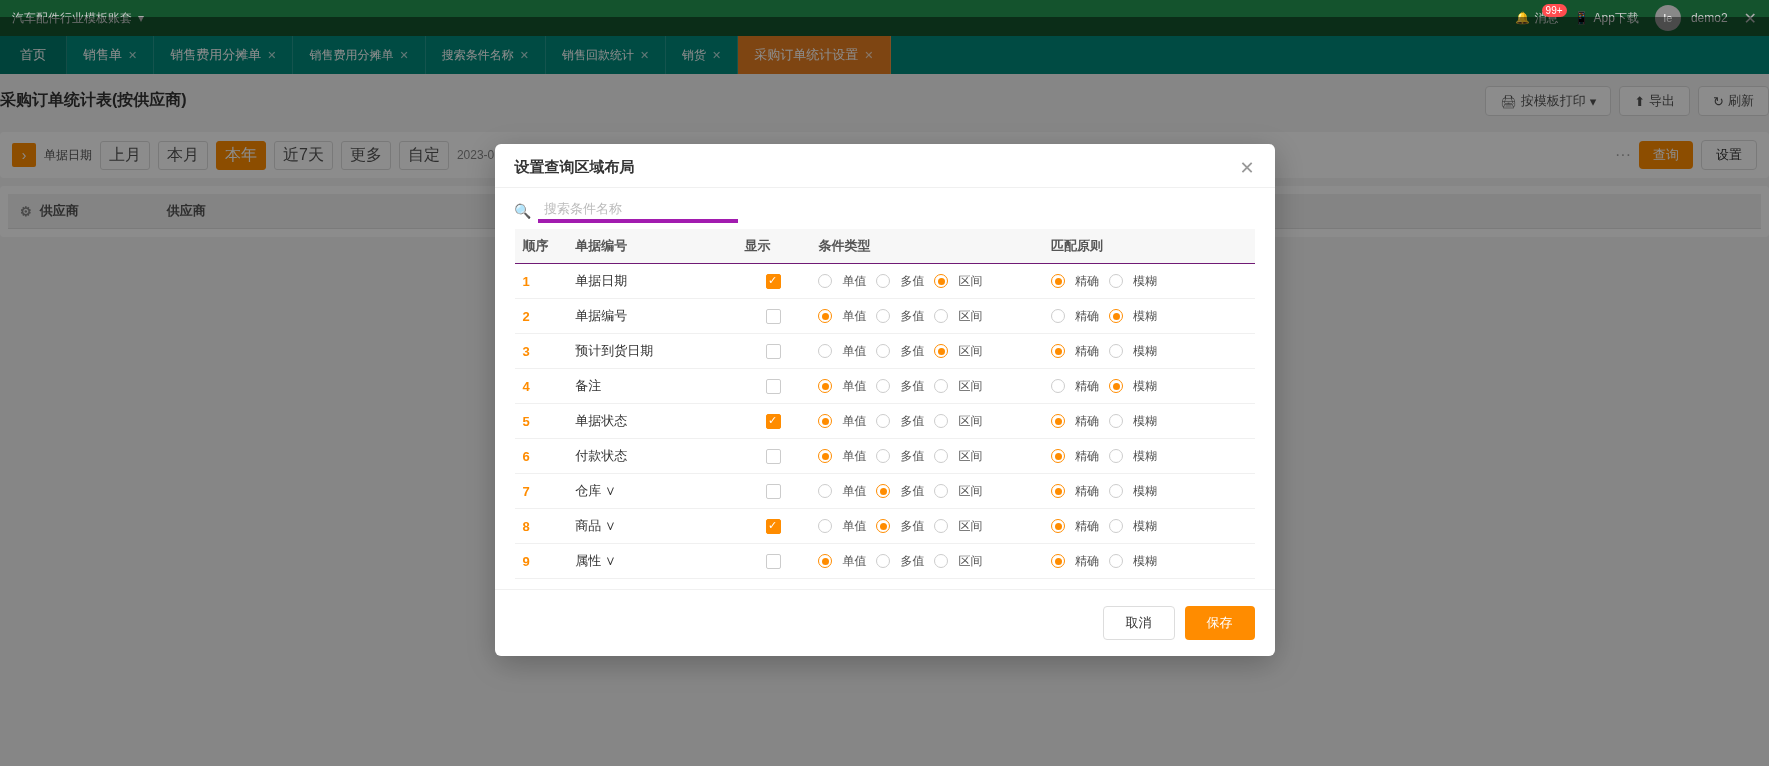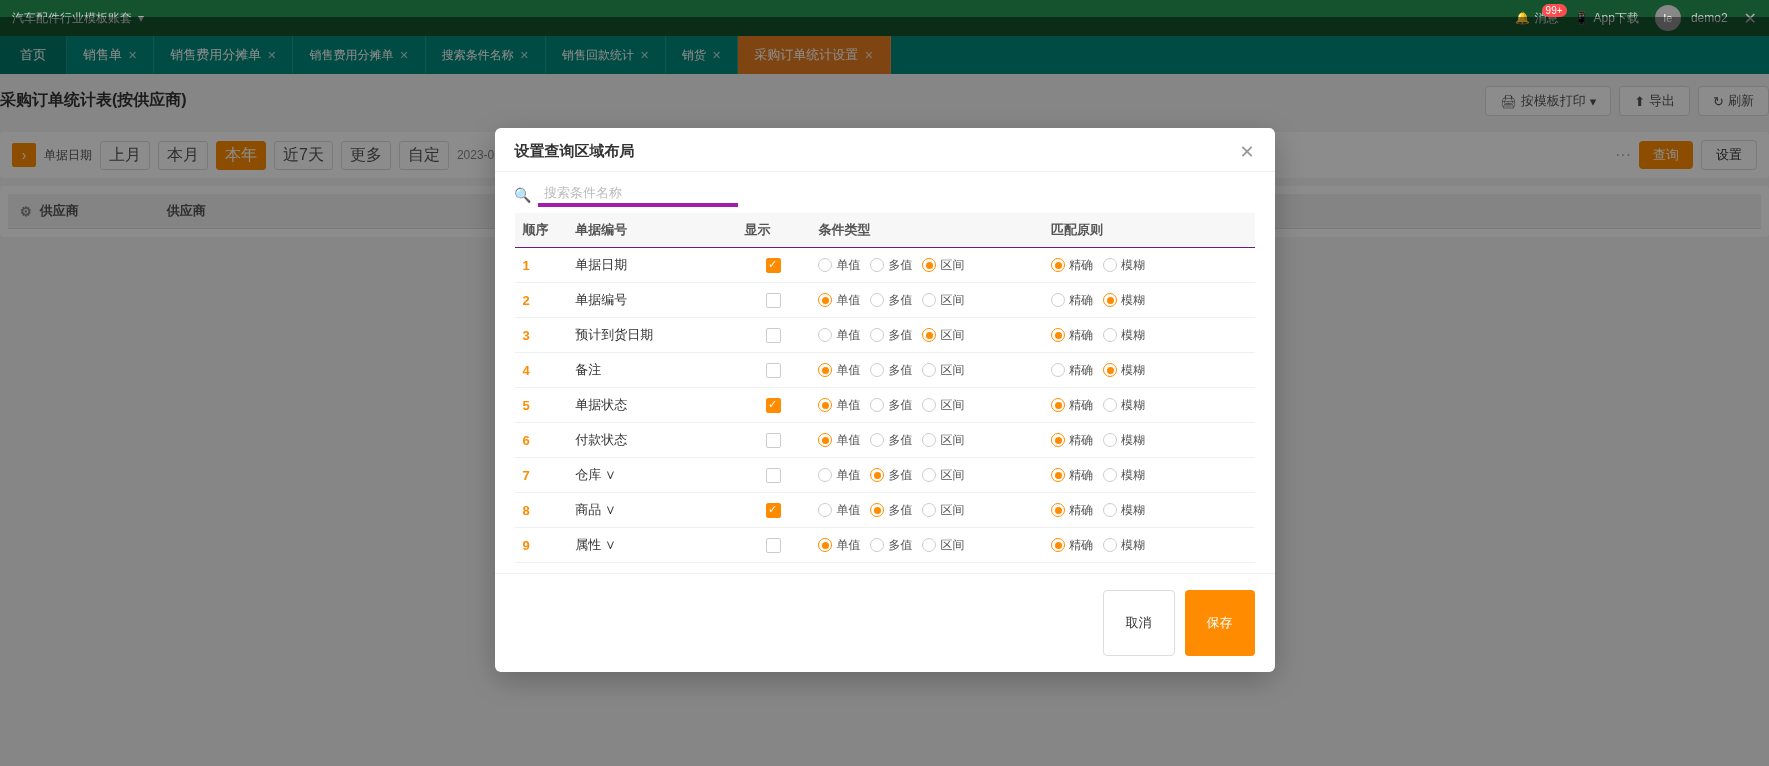--- a/index.html
+++ b/index.html
@@ -183,21 +183,21 @@
       background: #ff8c00; border-color: #ff8c00;
       position: relative;
     }
     .custom-check.checked::after {
       content: '✓'; color: #fff; font-size: 11px;
       position: absolute; top: -1px; left: 1px;
     }
 
     
     .radio-group { display: flex; align-items: center; gap: 10px; }
-    .radio-item { display: flex; align-items: center; gap: 4px; cursor: pointer; }
+    .radio-item { display: flex; align-items: center; gap: 10px; cursor: pointer; }
     .radio-circle {
       width: 14px; height: 14px; border-radius: 50%;
       border: 1.5px solid #ccc; background: #fff;
       display: inline-flex; align-items: center; justify-content: center;
     }
     .radio-circle.selected {
       border-color: #ff8c00;
       background: #fff;
     }
     .radio-circle.selected::after {
@@ -205,21 +205,21 @@
       border-radius: 50%; background: #ff8c00;
     }
     .radio-label { font-size: 12px; color: #555; }
 
     
     .modal-footer {
       display: flex; justify-content: flex-end; gap: 10px;
       padding: 16px 20px; border-top: 1px solid #f0f0f0;
     }
     .btn-cancel {
-      padding: 23px 22px; background: #fff; border: 1px solid #ddd;
+      padding: 7px 22px; background: #fff; border: 1px solid #ddd;
       border-radius: 4px; cursor: pointer; font-size: 13px; color: #333;
     }
     .btn-save {
       padding: 7px 22px; background: #ff8c00; border: none;
       border-radius: 4px; cursor: pointer; font-size: 13px; color: #fff;
     }
 
     
     .modal-table-wrap::-webkit-scrollbar { width: 6px; }
     .modal-table-wrap::-webkit-scrollbar-track { background: #f5f5f5; }

